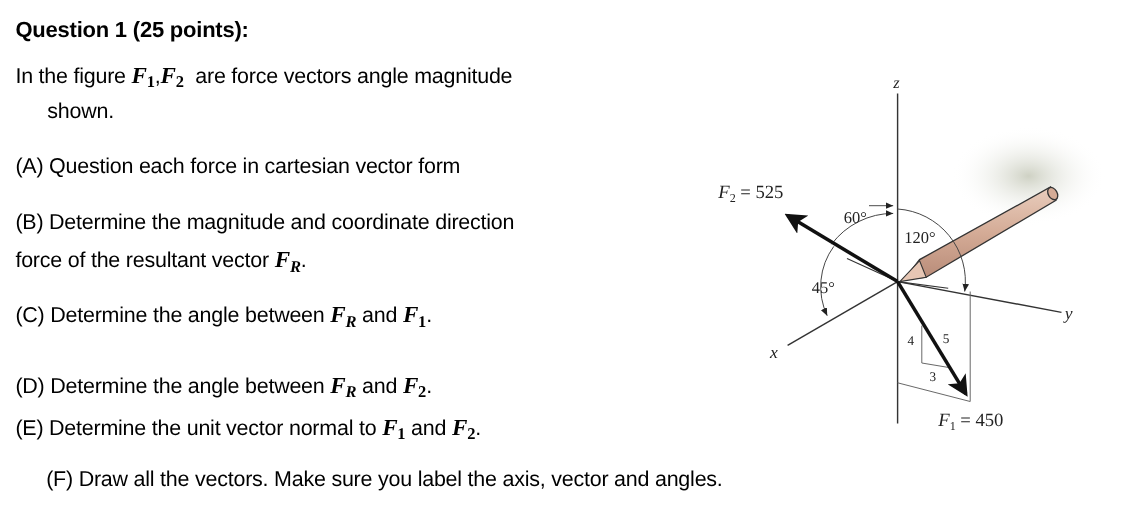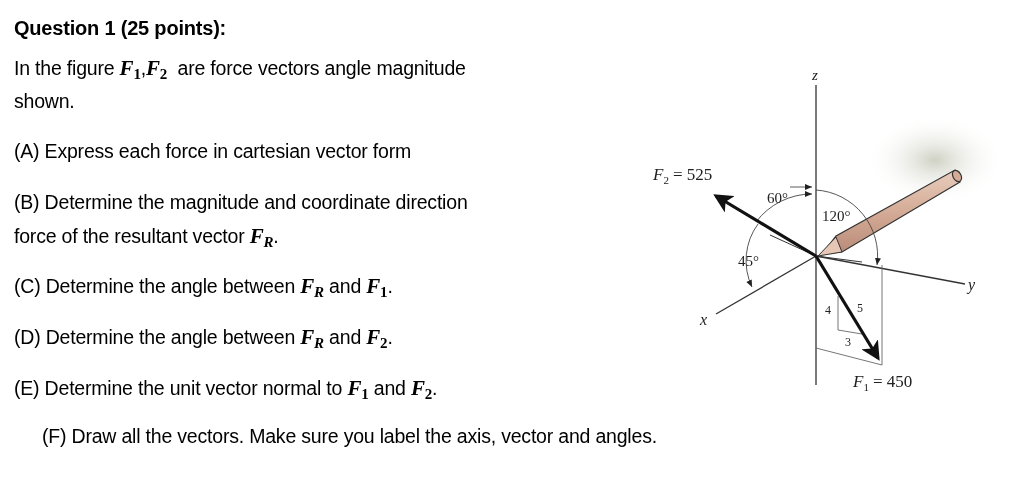--- a/index.html
+++ b/index.html
@@ -15,38 +15,38 @@
 </head>
 <body>
 
 <div class="line title">Question 1 (25 points):</div>
 
 <div class="line" style="top:56px;">
   <span>In the figure</span>
   <span class="m"><span>F</span><sub>1</sub></span><span>,</span><span class="m"><span>F</span><sub>2</sub></span>
   &nbsp;<span>are force vectors angle magnitude</span>
 </div>
-<div class="line" style="top:90px;">shown.</div>
+<div class="line" style="top:90px;margin-left:29px;">shown.</div>
 
-<div class="line" style="top:140px;">(A) Express each force in cartesian vector form</div>
+<div class="line" style="top:140px;">(A) Question each force in cartesian vector form</div>
 
 <div class="line" style="top:191px;text-align:center;">(B) Determine the magnitude and coordinate direction</div>
 <div class="line" style="top:224px;">
   <span>force of the resultant vector</span>
   <span class="m"><span>F</span><sub class="it">R</sub></span><span>.</span>
 </div>
 
 <div class="line" style="top:274px;">
   <span>(C) Determine the angle between</span>
   <span class="m"><span>F</span><sub class="it">R</sub></span>
   <span>and</span>
   <span class="m"><span>F</span><sub>1</sub></span><span>.</span>
 </div>
 
-<div class="line" style="top:325px;">
+<div class="line" style="top:338px;">
   <span>(D) Determine the angle between</span>
   <span class="m"><span>F</span><sub class="it">R</sub></span>
   <span>and</span>
   <span class="m"><span>F</span><sub>2</sub></span><span>.</span>
 </div>
 
 <div class="line" style="top:376px;">
   <span>(E) Determine the unit vector normal to</span>
   <span class="m"><span>F</span><sub>1</sub></span>
   <span>and</span>

